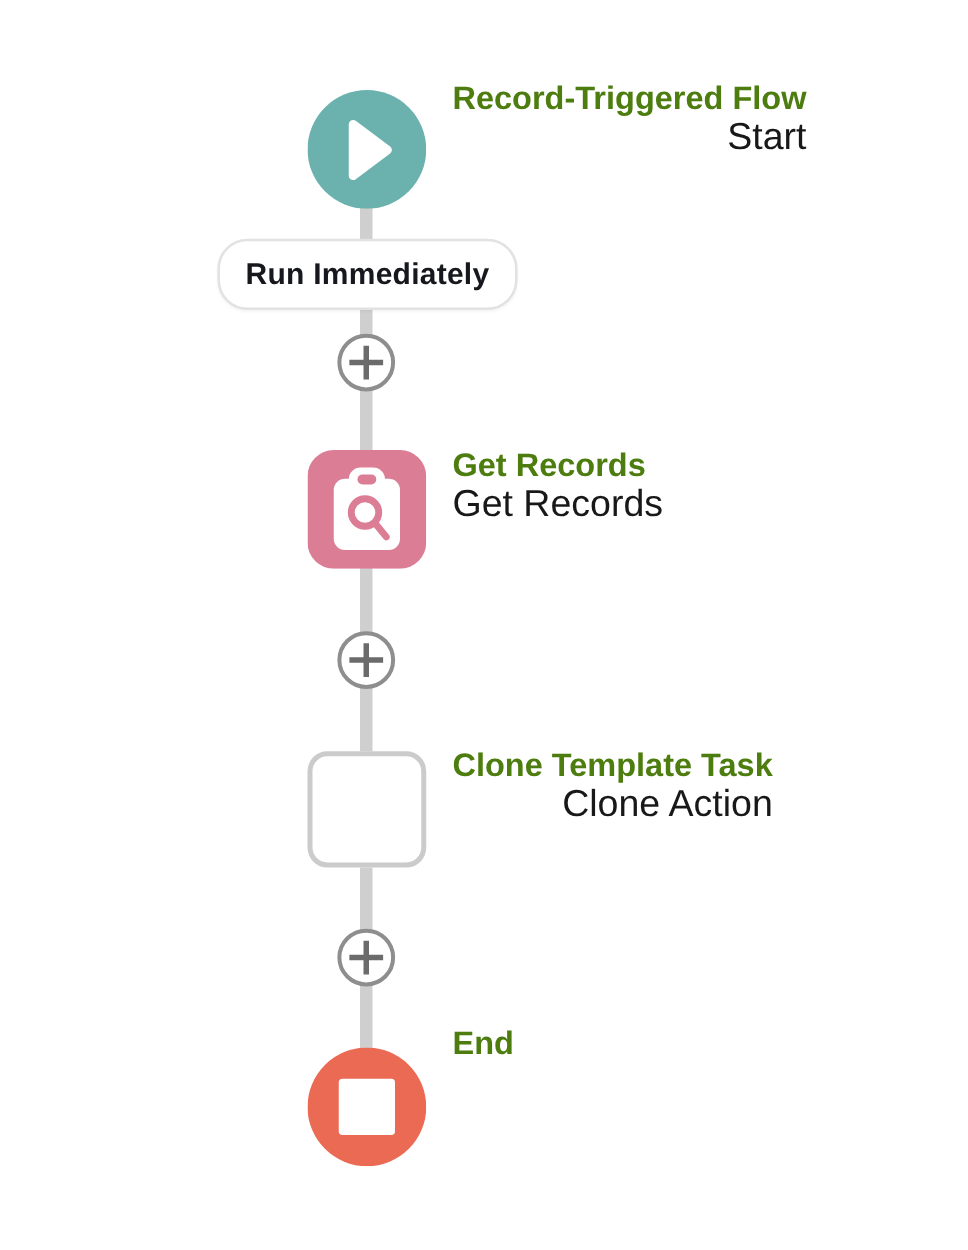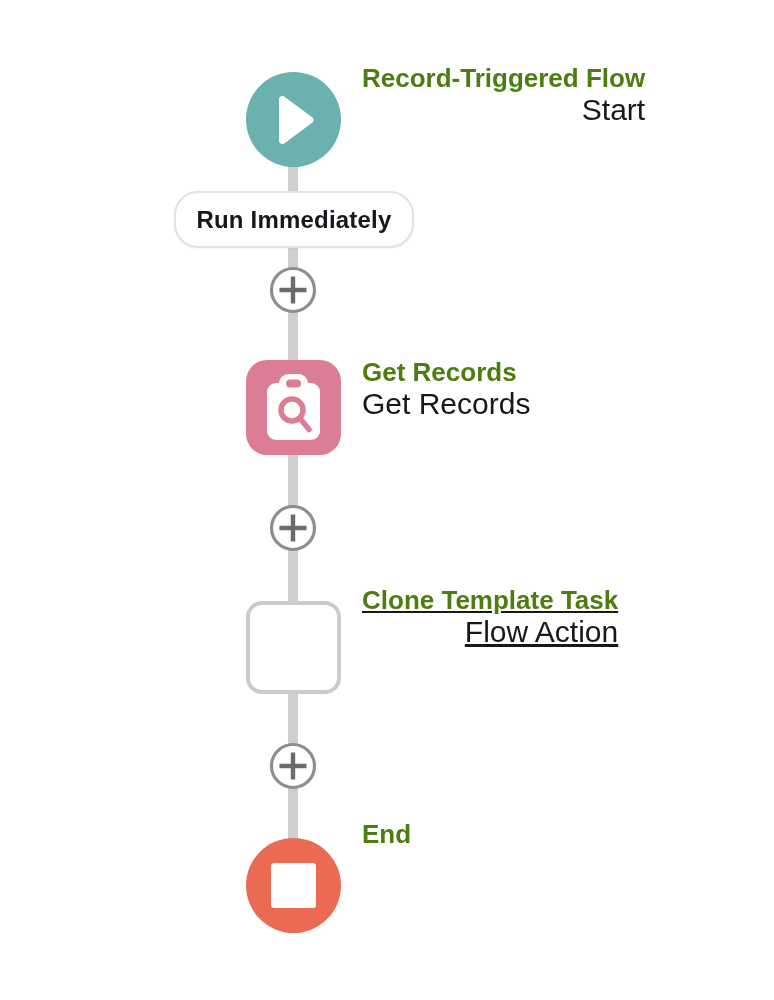--- a/index.html
+++ b/index.html
@@ -53,21 +53,21 @@
   .pill span {
     font-size: 24px; font-weight: 700; color: #16181D; letter-spacing: 0.2px;
   }
 
   
   .label { position: absolute; left: 362px; white-space: nowrap; }
   .label .title    { font-size: 26px; font-weight: 700; line-height: 32px; color: #4d7c0f; }
   .label .subtitle { font-size: 30px; font-weight: 400; line-height: 32px; color: #181818; text-align: right; }
   .label-start { top: 62px; }
   .label-get   { top: 356px; }
-  .label-clone { top: 584px; text-decoration: underline; }
+  .label-clone { top: 596px; }
   .label-end   { top: 818px; }
 </style>
 </head>
 <body>
 
 <div class="canvas">
 
   <div class="connector seg1"></div>
   <div class="connector seg2"></div>
   <div class="connector seg3"></div>
@@ -127,21 +127,21 @@
     </span>
   </div>
   <div class="label label-get">
     <div class="title">Get Records</div>
     <div class="subtitle">Get Records</div>
   </div>
 
   <div class="node node-clone"></div>
   <div class="label label-clone">
     <div class="title">Clone Template Task</div>
-    <div class="subtitle">Flow Action</div>
+    <div class="subtitle">Clone Action</div>
   </div>
 
   <div class="node node-end">
     <span>
       <svg viewBox="0 0 95 95" xmlns="http://www.w3.org/2000/svg">
         <circle cx="47.5" cy="47.5" r="47.5" fill="#EB6A53"></circle>
         <rect x="25" y="25" width="45" height="45" rx="3" fill="#ffffff"></rect>
       </svg>
     </span>
   </div>

